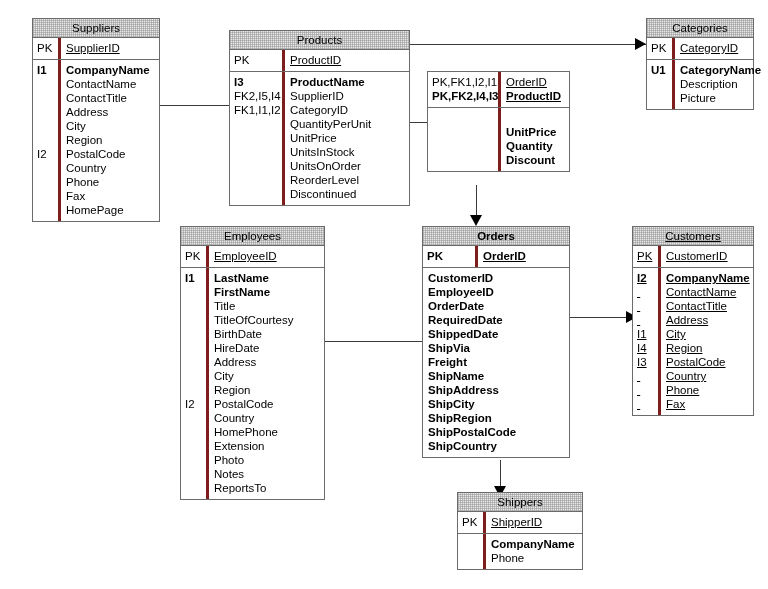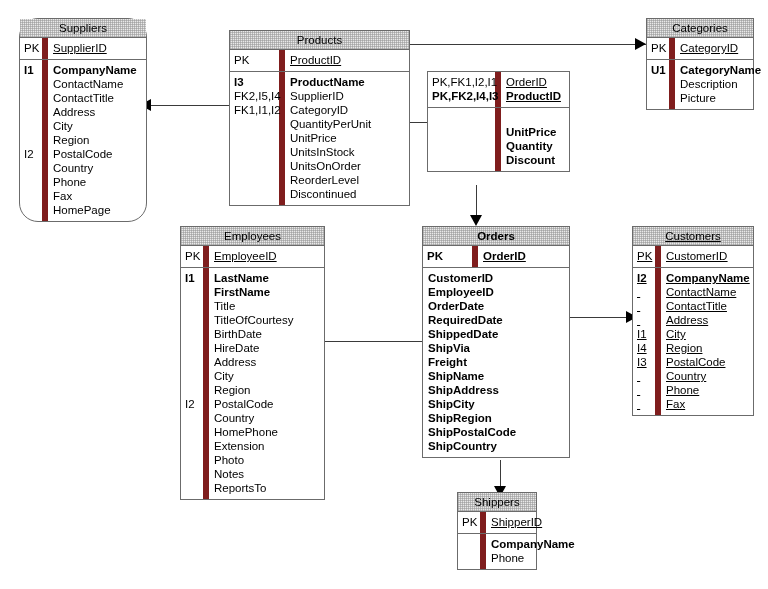--- a/index.html
+++ b/index.html
@@ -35,21 +35,21 @@
       repeating-linear-gradient(0deg, rgba(150,150,150,.55) 0 1px, rgba(255,255,255,0) 1px 2px),
       repeating-linear-gradient(90deg, rgba(150,150,150,.55) 0 1px, rgba(255,255,255,0) 1px 2px);
     background-size: 2px 2px, 2px 2px;
   }
   .ent-section {
     display: flex;
     box-sizing: border-box;
   }
   .sec-keys {
     box-sizing: border-box;
-    border-right: 6px solid #7f1d1d;
+    border-right: 3px solid #7f1d1d;
     padding: 3px 3px 4px 4px;
     flex: 0 0 auto;
   }
   .sec-attrs {
     box-sizing: border-box;
     padding: 3px 4px 4px 5px;
     flex: 1 1 auto;
   }
   .pk-section {
     border-bottom: 1px solid #6b6b6b;
@@ -116,21 +116,21 @@
 
   <div class="conn-h" style="left:316px; top:341px; width:106px;"></div>
   <div class="arrow arrow-left" style="left:311px; top:335px;"></div>
 
   <div class="conn-h" style="left:570px; top:317px; width:62px;"></div>
   <div class="arrow arrow-right" style="left:626px; top:311px;"></div>
 
   <div class="conn-v" style="left:500px; top:460px; height:32px;"></div>
   <div class="arrow arrow-down" style="left:494px; top:486px;"></div>
 
-  <div class="entity" style="left:19px; top:18px; width:128px;border-radius:19px;">
+  <div class="entity" style="left:32px; top:18px; width:128px;">
     <div class="ent-header">Suppliers</div>
     <div class="ent-section pk-section">
       <div class="sec-keys" style="width:28px;">
         <div class="row">PK</div>
       </div>
       <div class="sec-attrs">
         <div class="row u">SupplierID</div>
       </div>
     </div>
     <div class="ent-section">
@@ -360,21 +360,21 @@
         <div class="row">City</div>
         <div class="row">Region</div>
         <div class="row">PostalCode</div>
         <div class="row">Country</div>
         <div class="row">Phone</div>
         <div class="row">Fax</div>
       </div>
     </div>
   </div>
 
-  <div class="entity" style="left:457px; top:492px; width:80px;">
+  <div class="entity" style="left:457px; top:492px; width:126px;">
     <div class="ent-header">Shippers</div>
     <div class="ent-section pk-section">
       <div class="sec-keys" style="width:28px;">
         <div class="row">PK</div>
       </div>
       <div class="sec-attrs">
         <div class="row u">ShipperID</div>
       </div>
     </div>
     <div class="ent-section">

